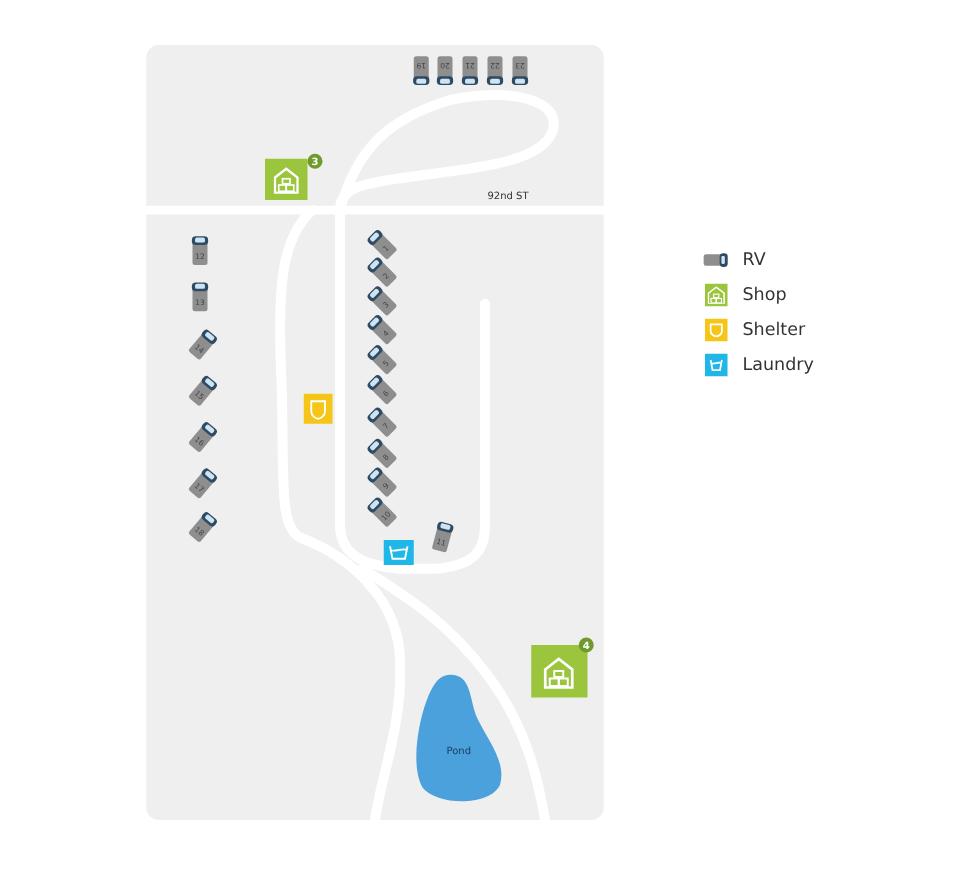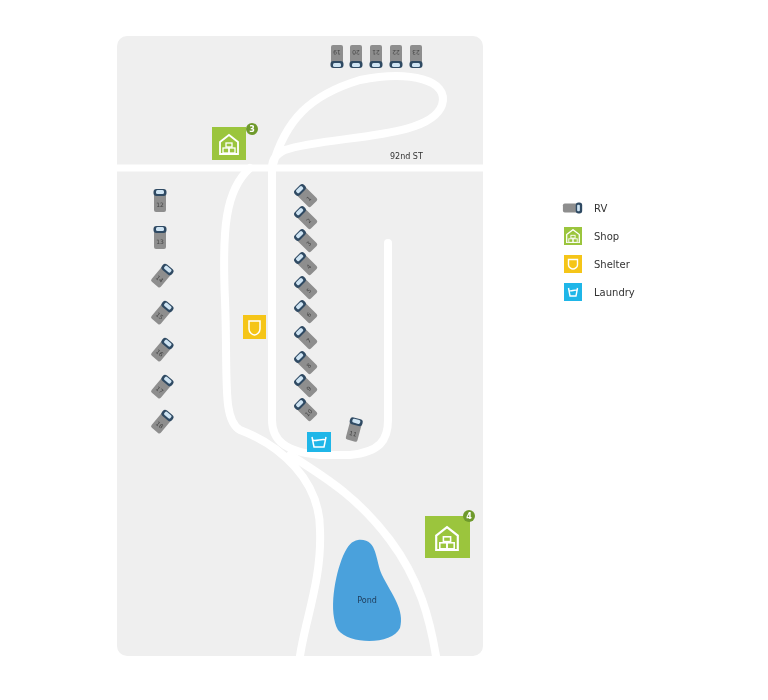--- a/index.html
+++ b/index.html
@@ -1,21 +1,21 @@
 <!DOCTYPE html>
 <html><head>
   <meta charset="utf-8">
   <style>
     html, body { margin: 0; padding: 0; background: #ffffff; }
     body { width: 768px; height: 700px; position: relative; overflow: hidden; font-family: "DejaVu Sans", sans-serif; }
     #map { position: absolute; left: 0; top: 0; width: 768px; height: 700px; }
     .legend { position: absolute; left: 562px; top: 196px; }
     .legend-row { display: flex; align-items: center; height: 24px; margin-bottom: 4px; }
     .legend-row .sw { width: 22px; display: flex; justify-content: center; margin-right: 10px; }
-    .legend-row .lbl { font-size: 10px; color: #333; text-align: center; }
+    .legend-row .lbl { font-size: 14px; color: #333; text-align: center; }
     .sq { width: 18px; height: 18px; display: flex; align-items: center; justify-content: center; }
   </style>
 </head>
 <body>
 
 <svg id="map" viewBox="0 0 768 700" xmlns="http://www.w3.org/2000/svg">
   <defs>
     <g id="rv">
       <rect x="-6" y="-8" width="12" height="19" rx="2" fill="#8e8e8e"></rect>
       <rect x="-6.5" y="-12" width="13" height="7" rx="3" fill="#2f4a63"></rect>

